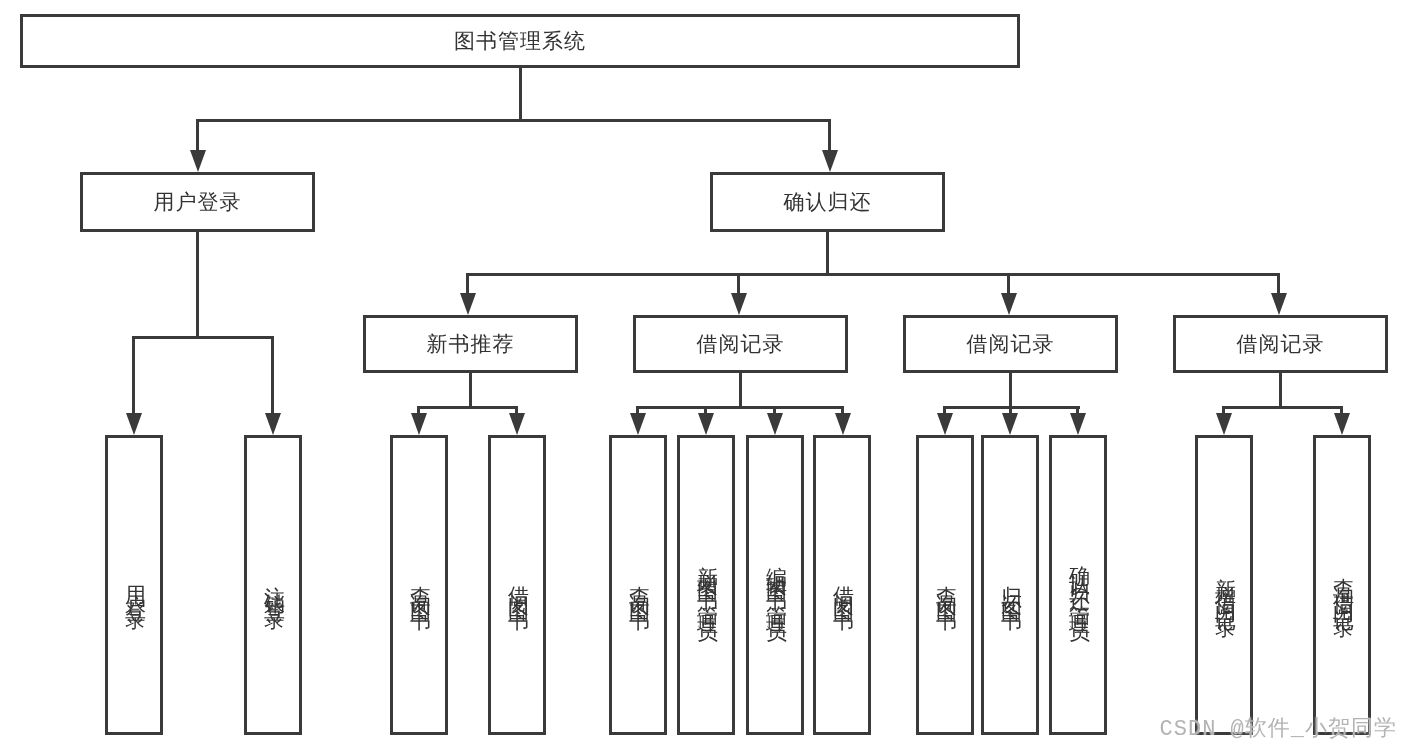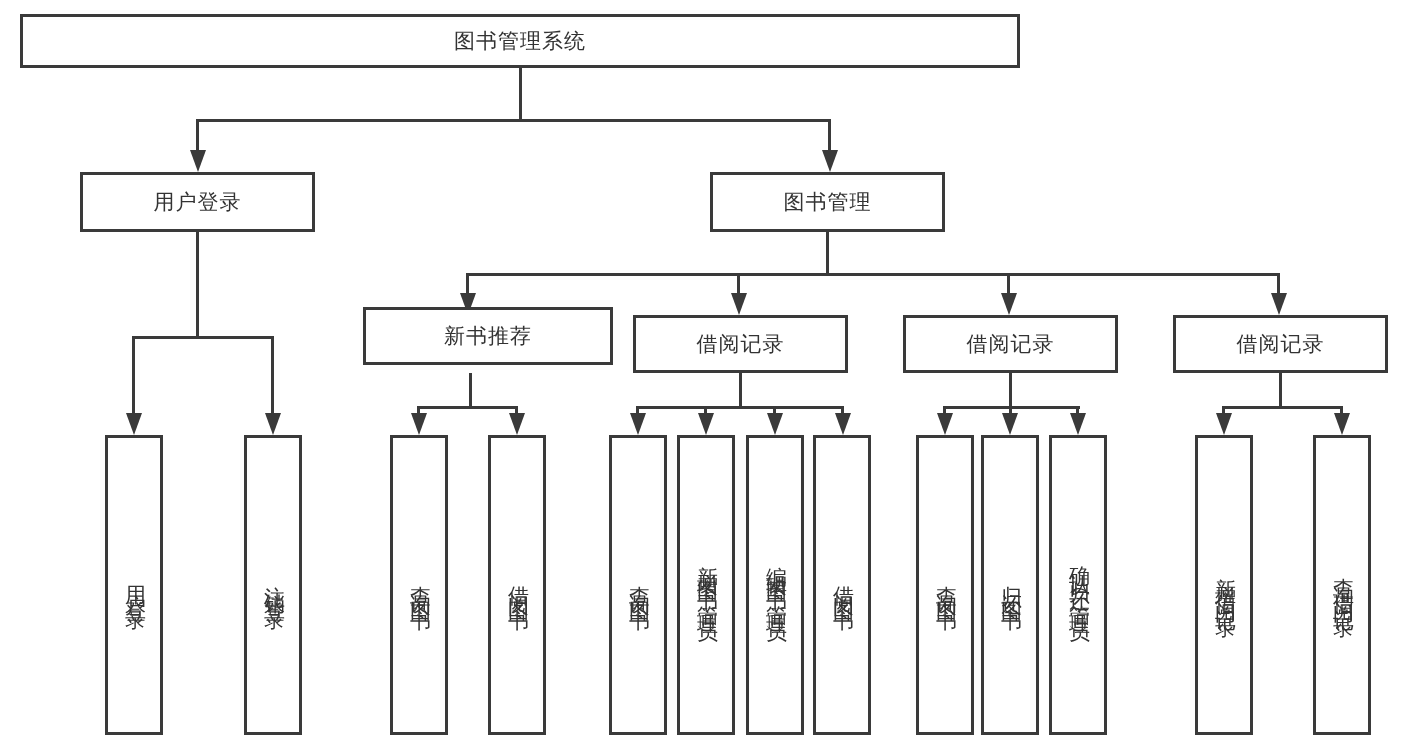--- a/index.html
+++ b/index.html
@@ -49,41 +49,41 @@
   <div class="box h" style="left:20px;top:14px;width:1000px;height:54px">图书管理系统</div>
 
   <div class="vline" style="left:519px;top:68px;height:51px"></div>
   <div class="hline" style="left:196px;top:119px;width:635px"></div>
   <div class="vline" style="left:196px;top:119px;height:32px"></div>
   <div class="arrow" style="left:190px;top:150px"></div>
   <div class="vline" style="left:828px;top:119px;height:32px"></div>
   <div class="arrow" style="left:822px;top:150px"></div>
 
   <div class="box h" style="left:80px;top:172px;width:235px;height:60px">用户登录</div>
-  <div class="box h" style="left:710px;top:172px;width:235px;height:60px">图书管理</div>
+  <div class="box h" style="left:710px;top:172px;width:235px;height:60px">确认归还</div>
 
   <div class="vline" style="left:196px;top:232px;height:104px"></div>
   <div class="hline" style="left:132px;top:336px;width:142px"></div>
   <div class="vline" style="left:132px;top:336px;height:77px"></div>
   <div class="arrow" style="left:126px;top:413px"></div>
   <div class="vline" style="left:271px;top:336px;height:77px"></div>
   <div class="arrow" style="left:265px;top:413px"></div>
 
   <div class="vline" style="left:826px;top:232px;height:41px"></div>
   <div class="hline" style="left:466px;top:273px;width:814px"></div>
   <div class="vline" style="left:466px;top:273px;height:21px"></div>
   <div class="arrow" style="left:460px;top:293px"></div>
   <div class="vline" style="left:737px;top:273px;height:21px"></div>
   <div class="arrow" style="left:731px;top:293px"></div>
   <div class="vline" style="left:1007px;top:273px;height:21px"></div>
   <div class="arrow" style="left:1001px;top:293px"></div>
   <div class="vline" style="left:1277px;top:273px;height:21px"></div>
   <div class="arrow" style="left:1271px;top:293px"></div>
 
-  <div class="box h" style="left:363px;top:307px;width:250px;height:58px">新书推荐</div>
+  <div class="box h" style="left:363px;top:315px;width:215px;height:58px">新书推荐</div>
   <div class="box h" style="left:633px;top:315px;width:215px;height:58px">借阅记录</div>
   <div class="box h" style="left:903px;top:315px;width:215px;height:58px">借阅记录</div>
   <div class="box h" style="left:1173px;top:315px;width:215px;height:58px">借阅记录</div>
 
   <div class="vline" style="left:469px;top:373px;height:33px"></div>
   <div class="hline" style="left:417px;top:406px;width:101px"></div>
   <div class="vline" style="left:417px;top:406px;height:8px"></div>
   <div class="arrow" style="left:411px;top:413px"></div>
   <div class="vline" style="left:515px;top:406px;height:8px"></div>
   <div class="arrow" style="left:509px;top:413px"></div>
@@ -126,14 +126,15 @@
   <div class="box v" style="left:746px;top:435px;width:58px;height:300px">编辑图书（管理员）</div>
   <div class="box v" style="left:813px;top:435px;width:58px;height:300px">借阅图书</div>
 
   <div class="box v" style="left:916px;top:435px;width:58px;height:300px">查询图书</div>
   <div class="box v" style="left:981px;top:435px;width:58px;height:300px">归还图书</div>
   <div class="box v" style="left:1049px;top:435px;width:58px;height:300px">确认归还（管理员）</div>
 
   <div class="box v" style="left:1195px;top:435px;width:58px;height:300px">新增借阅记录</div>
   <div class="box v" style="left:1313px;top:435px;width:58px;height:300px">查询借阅记录</div>
 
+  <div class="watermark">CSDN @软件_小贺同学</div>
 
 </div>
 
 </body></html>

